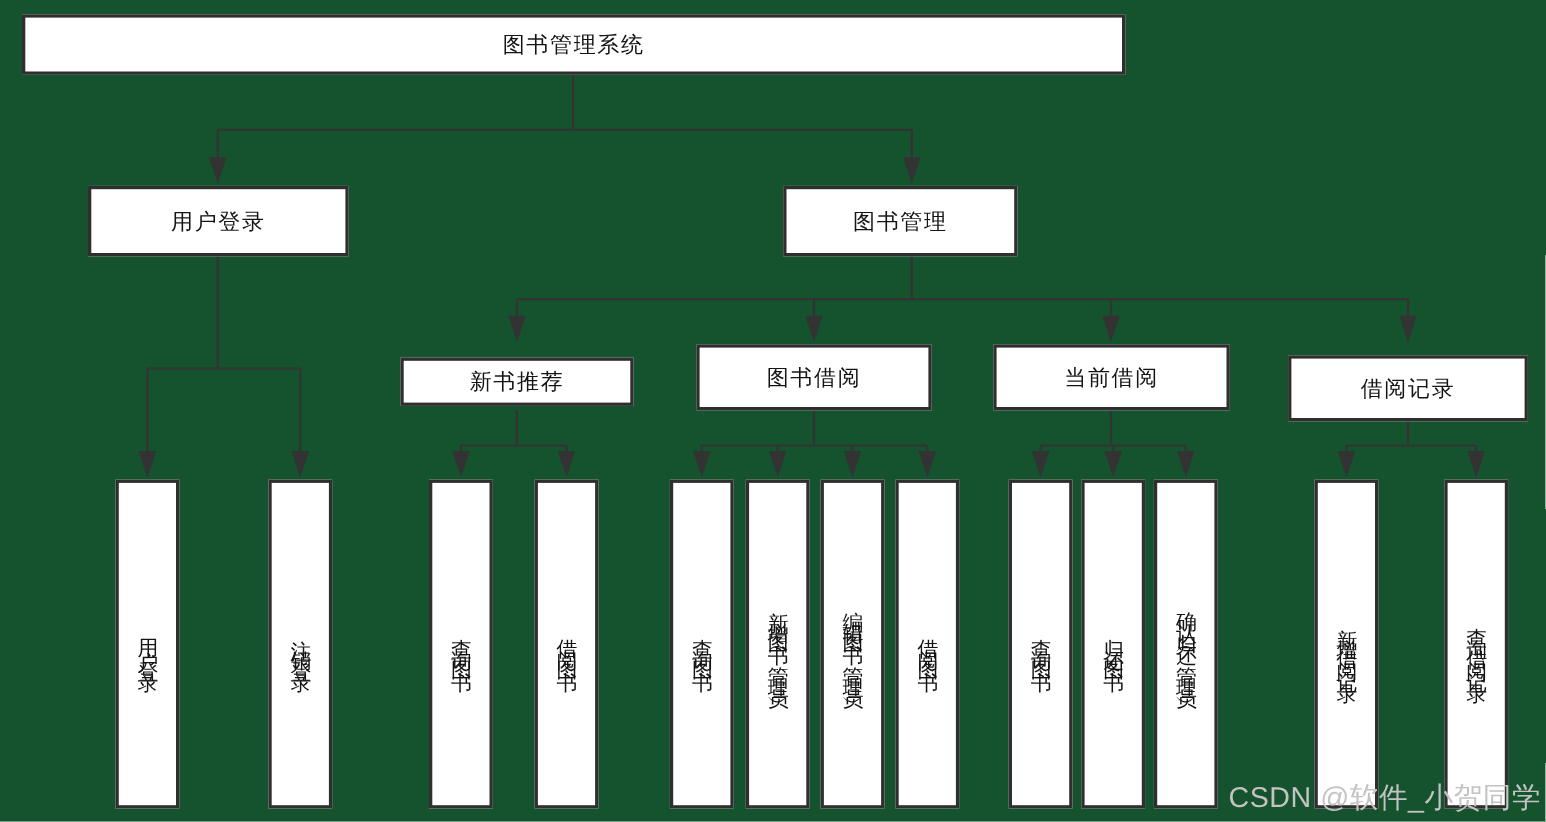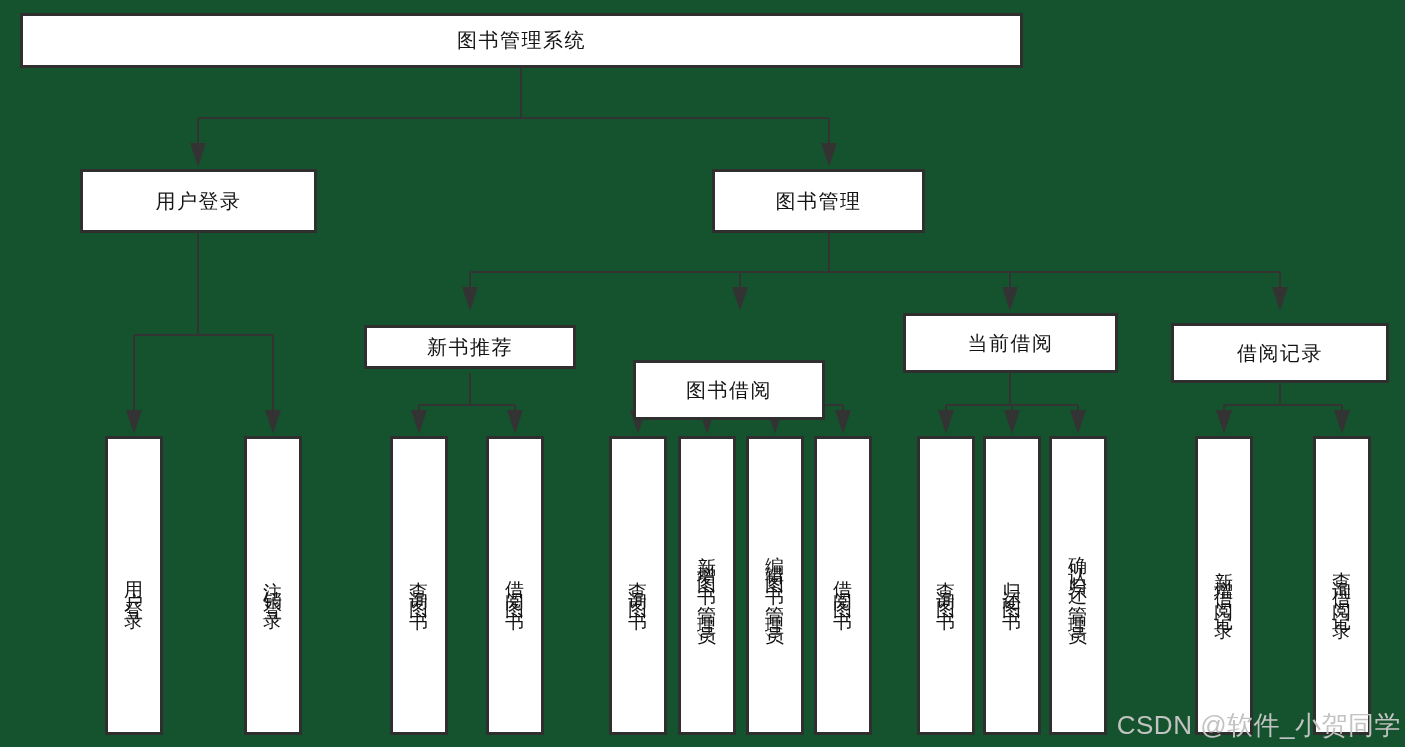--- a/index.html
+++ b/index.html
@@ -86,21 +86,21 @@
   <div class="hbox" style="left:80px; top:169px; width:237px; height:64px;">
     <span>用户登录</span>
   </div>
   <div class="hbox" style="left:712px; top:169px; width:213px; height:64px;">
     <span>图书管理</span>
   </div>
 
   <div class="hbox" style="left:364px; top:313px; width:212px; height:44px;margin-top:12px;">
     <span>新书推荐</span>
   </div>
-  <div class="hbox" style="left:633px; top:313px; width:192px; height:60px;margin-top:47px;">
+  <div class="hbox" style="left:633px; top:313px; width:214px; height:60px;">
     <span>图书借阅</span>
   </div>
   <div class="hbox" style="left:903px; top:313px; width:215px; height:60px;">
     <span>当前借阅</span>
   </div>
   <div class="hbox" style="left:1171px; top:323px; width:218px; height:60px;">
     <span>借阅记录</span>
   </div>
 
   <div class="vbox" style="left:105px;">

